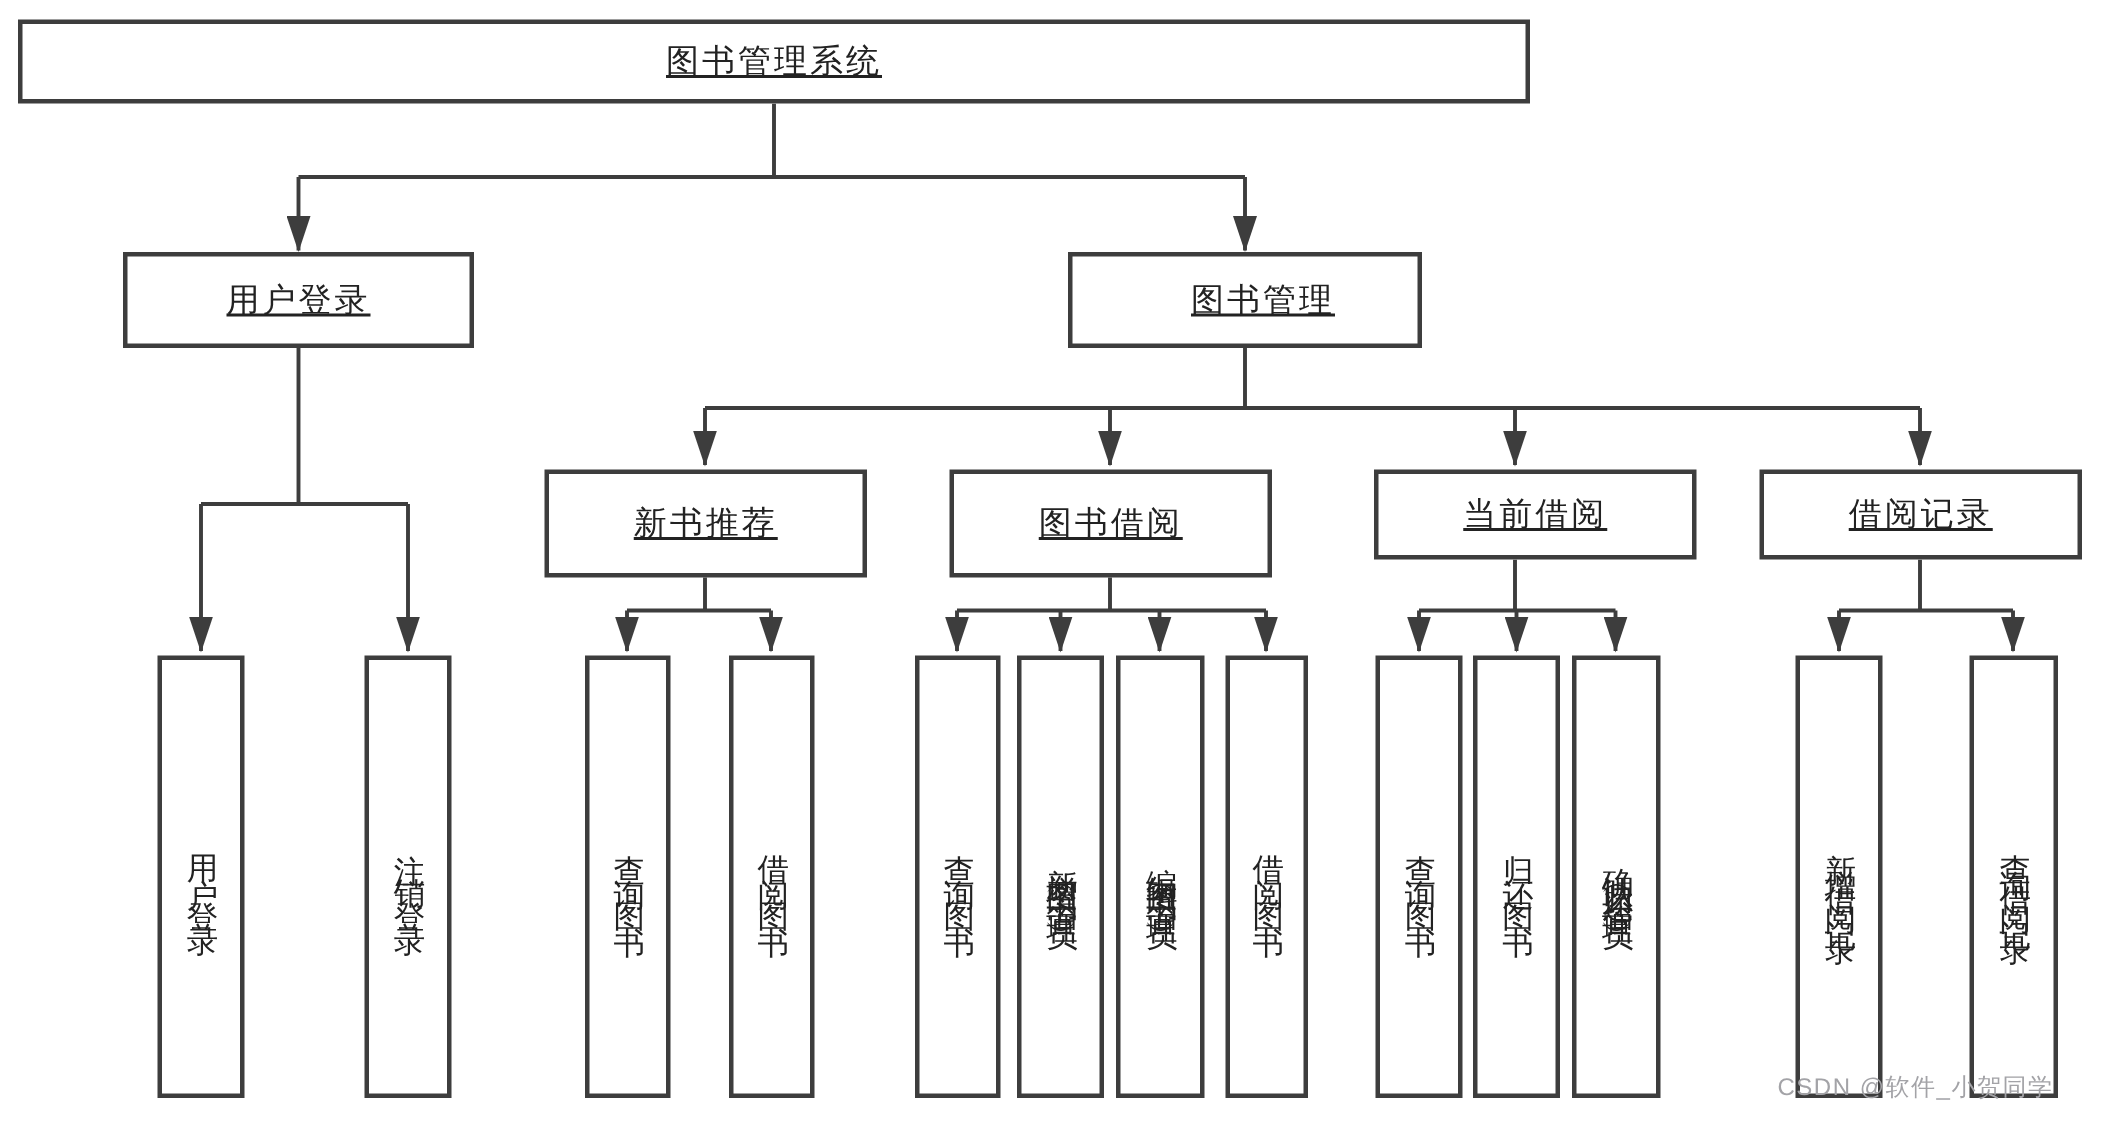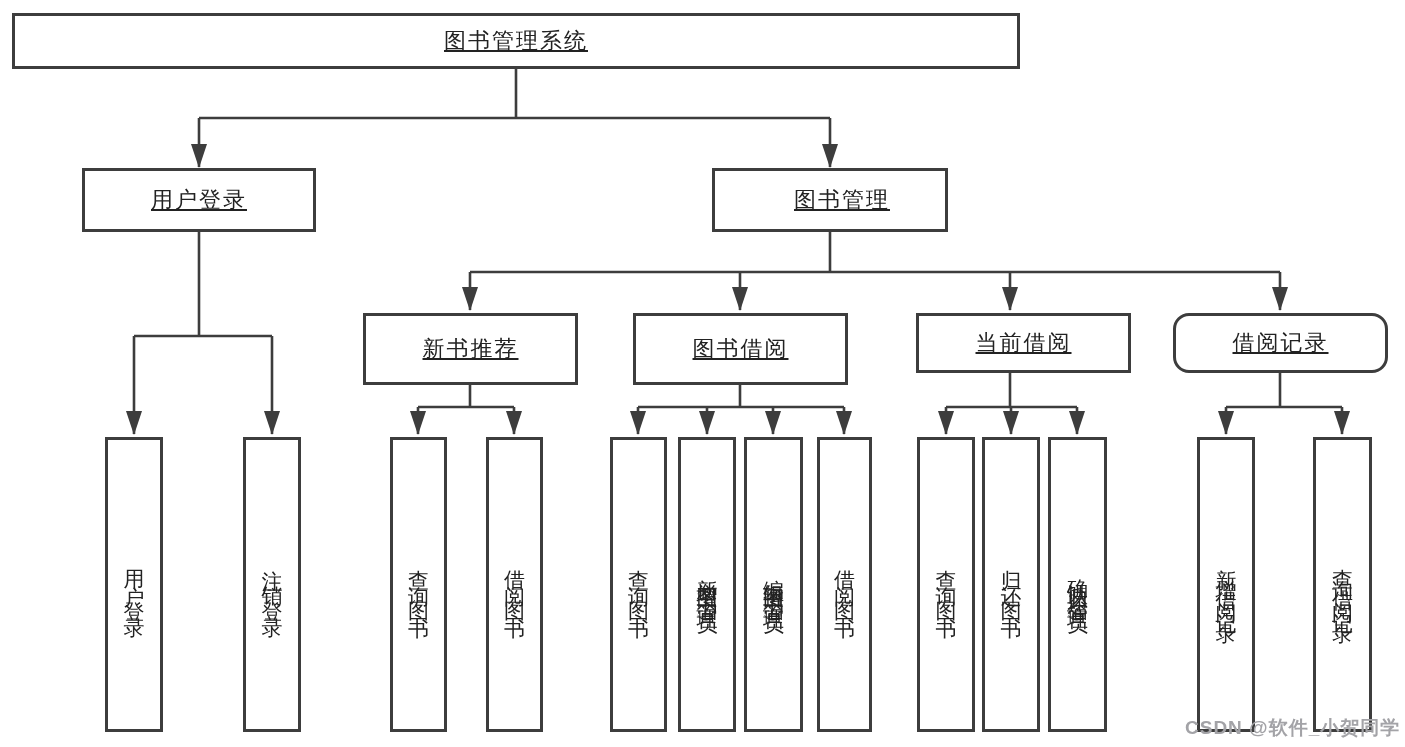--- a/index.html
+++ b/index.html
@@ -42,26 +42,25 @@
     text-orientation:mixed;
     font-size:21px;color:var(--text);
     z-index:2;
   }
   .ls4{letter-spacing:16px;}
   .ls6{letter-spacing:11px;}
   .ls9{letter-spacing:5px;}
   .watermark{
     position:absolute;
     left:1185px;top:715px;
-    font-size:19px;
+    font-size:16px;
     color:var(--watermark);
     letter-spacing:1px;
     white-space:nowrap;
     z-index:6;
-    font-weight:bold;
   }
 </style>
 </head>
 <body>
 
 <div id="canvas">
 
   <svg class="connectors" viewBox="0 0 1405 747" xmlns="http://www.w3.org/2000/svg">
     <defs>
       <marker id="arrow" viewBox="0 0 24 16" refX="23" refY="8" markerWidth="24" markerHeight="16" markerUnits="userSpaceOnUse" orient="auto">
@@ -104,21 +103,21 @@
   </svg>
 
   <div class="hbox" style="left:12px;top:13px;width:1008px;height:56px;">图书管理系统</div>
 
   <div class="hbox" style="left:82px;top:168px;width:234px;height:64px;">用户登录</div>
   <div class="hbox" style="left:712px;top:168px;width:236px;height:64px;padding-left:24px;">图书管理</div>
 
   <div class="hbox" style="left:363px;top:313px;width:215px;height:72px;">新书推荐</div>
   <div class="hbox" style="left:633px;top:313px;width:215px;height:72px;">图书借阅</div>
   <div class="hbox" style="left:903px;top:313px;width:215px;height:60px;margin-left:13px;">当前借阅</div>
-  <div class="hbox" style="left:1173px;top:313px;width:215px;height:60px;border-radius:16px;">借阅记录</div>
+  <div class="hbox" style="left:1173px;top:313px;width:215px;height:60px;">借阅记录</div>
 
   <div class="vbox ls4" style="left:105px;top:437px;width:58px;height:295px;">用户登录</div>
   <div class="vbox ls4" style="left:243px;top:437px;width:58px;height:295px;">注销登录</div>
 
   <div class="vbox ls4" style="left:390px;top:437px;width:57px;height:295px;">查询图书</div>
   <div class="vbox ls4" style="left:486px;top:437px;width:57px;height:295px;">借阅图书</div>
 
   <div class="vbox ls4" style="left:610px;top:437px;width:57px;height:295px;">查询图书</div>
   <div class="vbox ls9" style="left:678px;top:437px;width:58px;height:295px;">新增图书（管理员）</div>
   <div class="vbox ls9" style="left:744px;top:437px;width:59px;height:295px;">编辑图书（管理员）</div>

